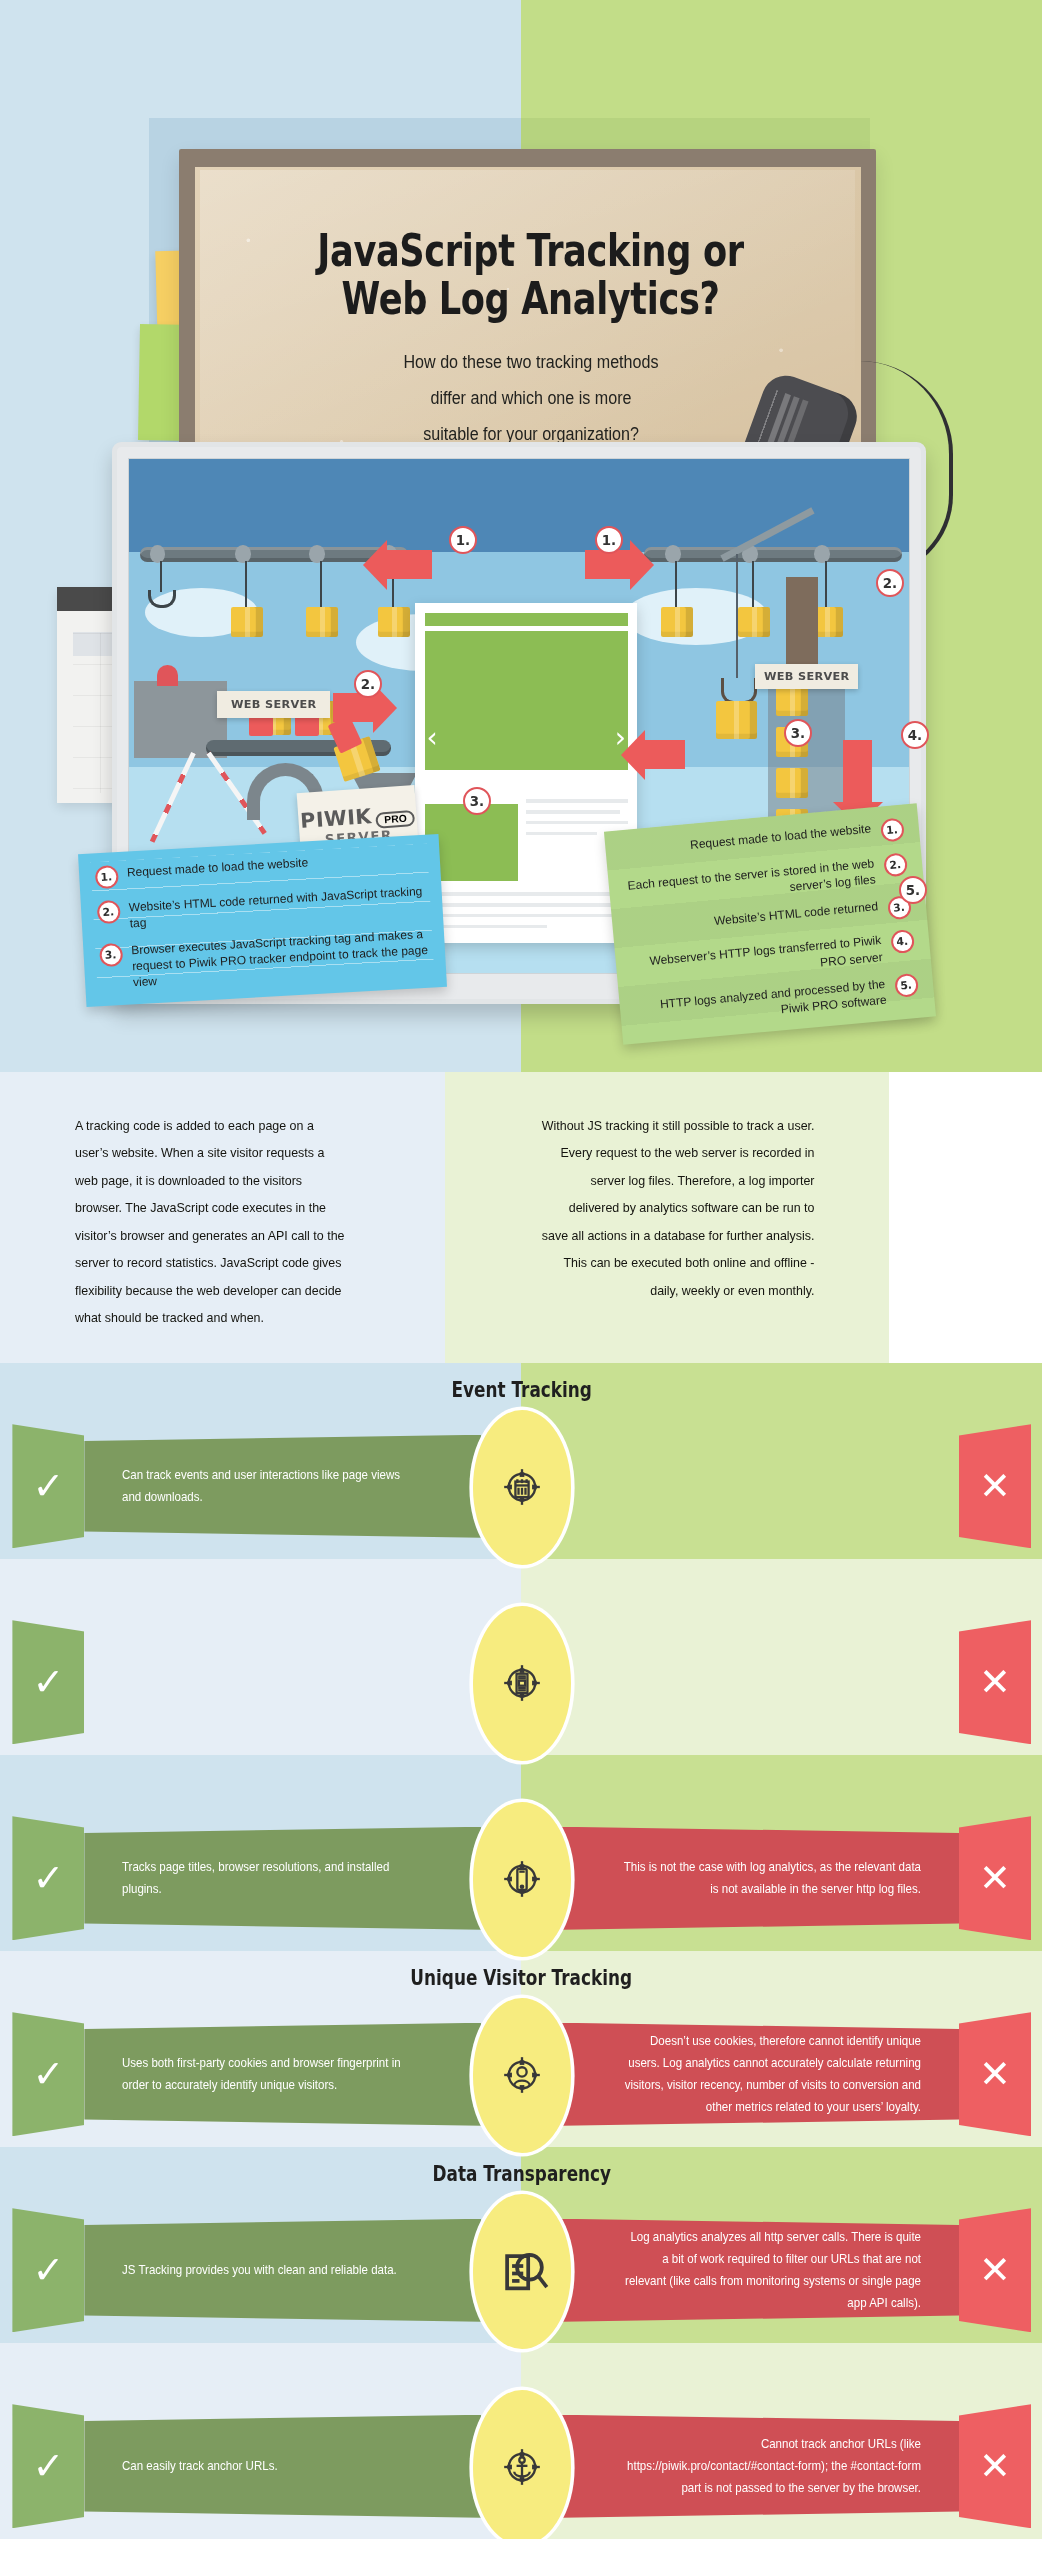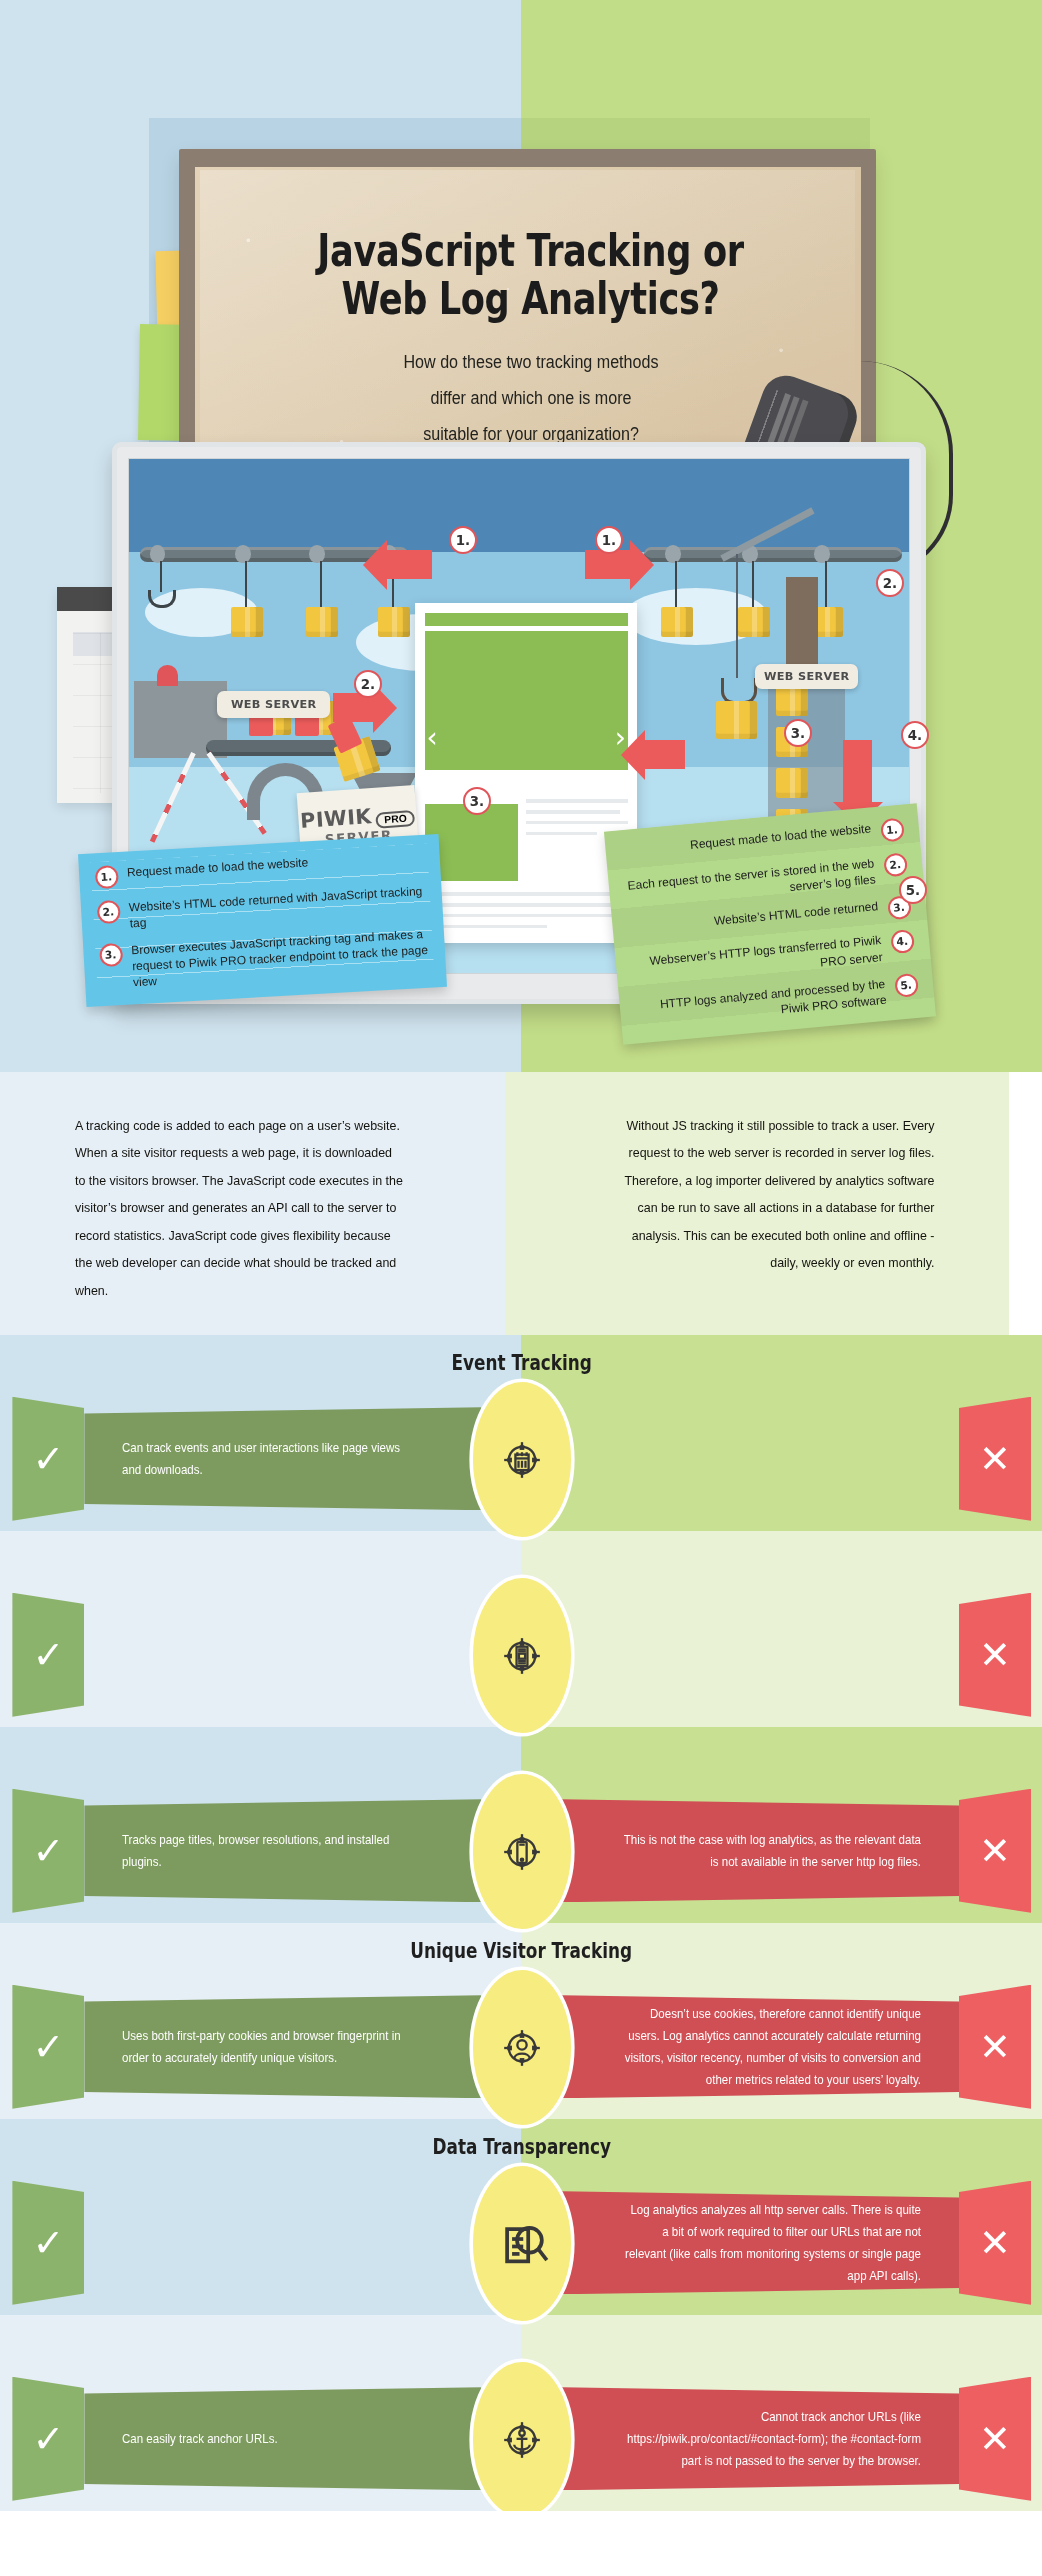--- a/index.html
+++ b/index.html
@@ -167,21 +167,20 @@
     background:#fff; border:2.6px solid #e0555a; color:#333;
     font-family:"DejaVu Sans", sans-serif; font-weight:900; font-size:13.4px;
     display:flex; align-items:center; justify-content:center; z-index:6;
   }
 
   .plate {
     position:absolute; background:#f0ece1; color:#4c4c4c;
     font-family:"DejaVu Sans", sans-serif; font-weight:900; font-size:11.3px;
     display:flex; align-items:center; justify-content:center; letter-spacing:0.3px;
     box-shadow:0 2.1px 5.2px rgba(0,0,0,.2);
-    border-radius:7px;
   }
 
   .factory { position:absolute; background:#8d969b; }
   .chimney { position:absolute; width:28px; border-radius:4.1px 4.1px 0 0;
     background: repeating-linear-gradient(to bottom, #f3f3f3 0 17.5px, #e5636a 17.5px 36px); }
   .conveyor { position:absolute; height:15.5px; background:#5f6b71; border-radius:7.7px;
     box-shadow: inset 0 -4.1px 0 rgba(0,0,0,.2); }
   .funnel { position:absolute; width:0; height:0; border-left:33px solid transparent;
     border-right:33px solid transparent; border-top:62px solid #7c868c; }
   .pipe { position:absolute; border:13.4px solid #7c868c; border-bottom:none; border-radius:52px 52px 0 0; }
@@ -229,21 +228,21 @@
   .col-head { display:flex; width:1043px; }
   .col-head > div {
     width:521px; height:121px; display:flex; align-items:center; justify-content:center;
   }
   .col-head .left { background:#cfe3ee; }
   .col-head .right{ background:#c8e092; }
   .col-head h2 {
     font-family:"DejaVu Sans", sans-serif; font-weight:900; font-size:32px; color:#111;
     transform: scaleX(.82); transform-origin:50% 50%; letter-spacing:-0.3px; white-space:nowrap;
   }
-  .col-body { display:flex; width:1009px; }
+  .col-body { display:flex; width:889px; }
   .col-body > div { width:521px; min-height:201px; padding:40px 75px 31px; }
   .col-body .left { background:#e6eef6; }
   .col-body .right{ background:#e9f2d5; }
   .col-body p {
     font-family:"Liberation Sans", sans-serif; font-size:13.4px; line-height:2.05; color:#14140f;
     transform: scaleX(.93); transform-origin: 0 50%;
   }
   .col-body .right p { transform-origin: 100% 50%; text-align:right; }
 
   
@@ -719,20 +718,23 @@
       <section class="row shadeA">
     <div class="half l"></div>
     <div class="half r"></div>
 
     <div class="row-title"><span>Data Transparency</span></div>
 
     <div class="ribbon left good">
       <div class="tail">
         <span class="mark">✓</span>
       </div>
+      <div class="body">
+        <span class="txt">JS Tracking provides you with clean and reliable data.</span>
+      </div>
     </div>
 
     <div class="ribbon right bad">
       <div class="tail">
         <span class="mark">✕</span>
       </div>
       <div class="body">
         <span class="txt">Log analytics analyzes all http server calls. There is quite a bit of work required to filter our URLs that are not relevant (like calls from monitoring systems or single page app API calls).</span>
       </div>
     </div>

